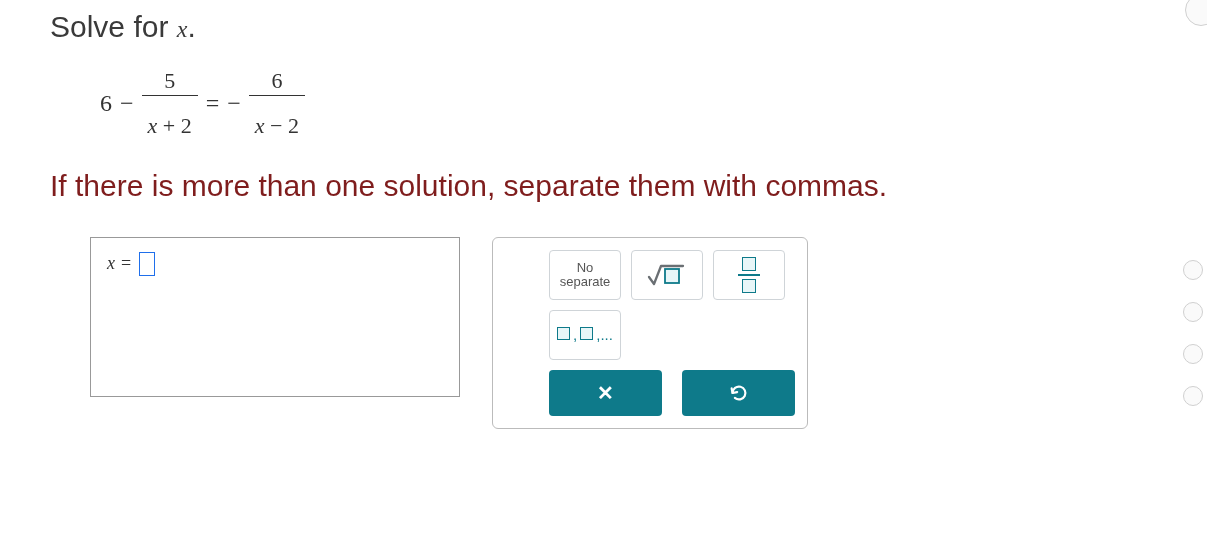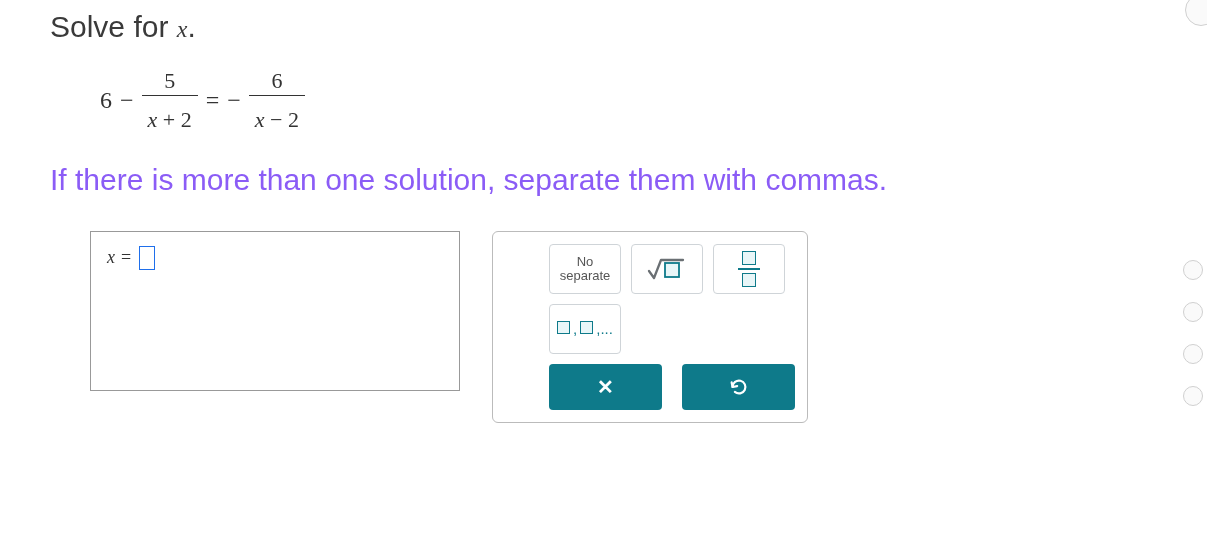--- a/index.html
+++ b/index.html
@@ -36,26 +36,26 @@
   }
   .eq-frac {
     display: inline-flex;
     flex-direction: column;
     align-items: center;
     font-size: 22px;
     vertical-align: middle;
     line-height: 1.1;
   }
   .eq-frac .num { padding: 0 4px 2px 4px; }
-  .eq-frac .den { border-top: 1.5px solid #333; padding: 12px 6px 0 6px; }
+  .eq-frac .den { border-top: 1.5px solid #333; padding: 18px 6px 0 6px; }
   .eq-term { font-size: 24px; }
   .eq-ital { font-style: italic; }
   .instructions {
     font-size: 30px;
-    color: #8b5cf6;
+    color: #7f1d1d;
     line-height: 1.35;
     margin-bottom: 30px;
   }
 
   .io-row {
     display: flex;
     align-items: flex-start;
     gap: 32px;
     margin-left: 40px;
   }

